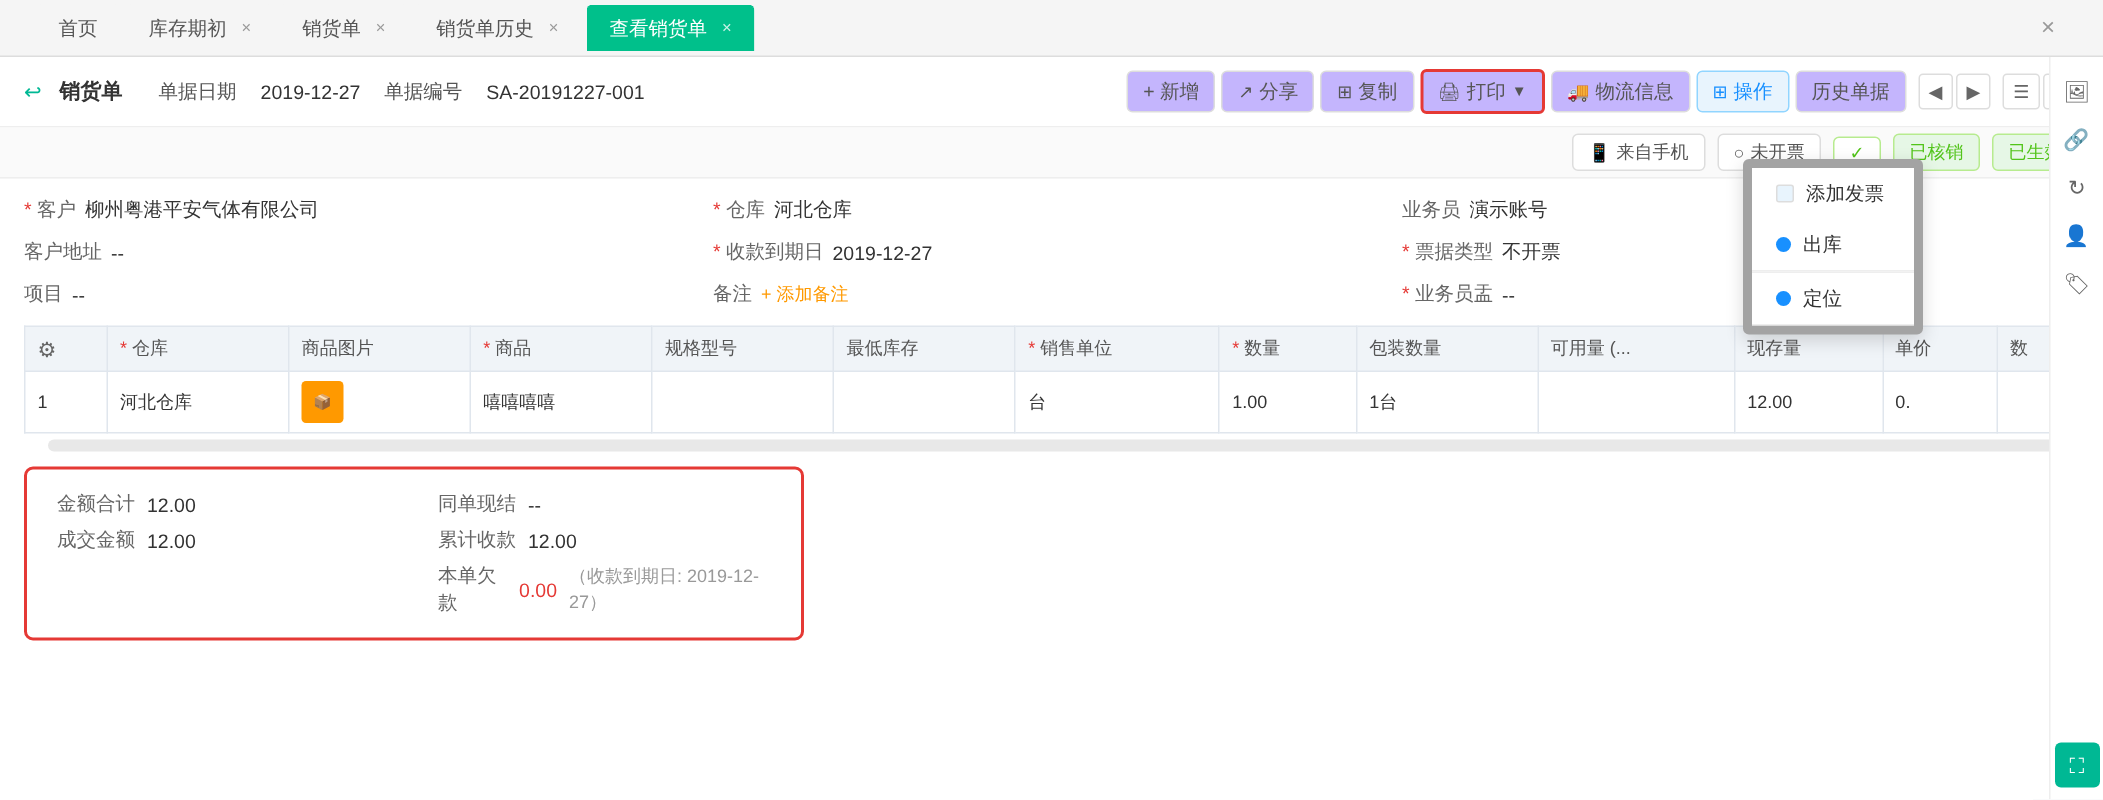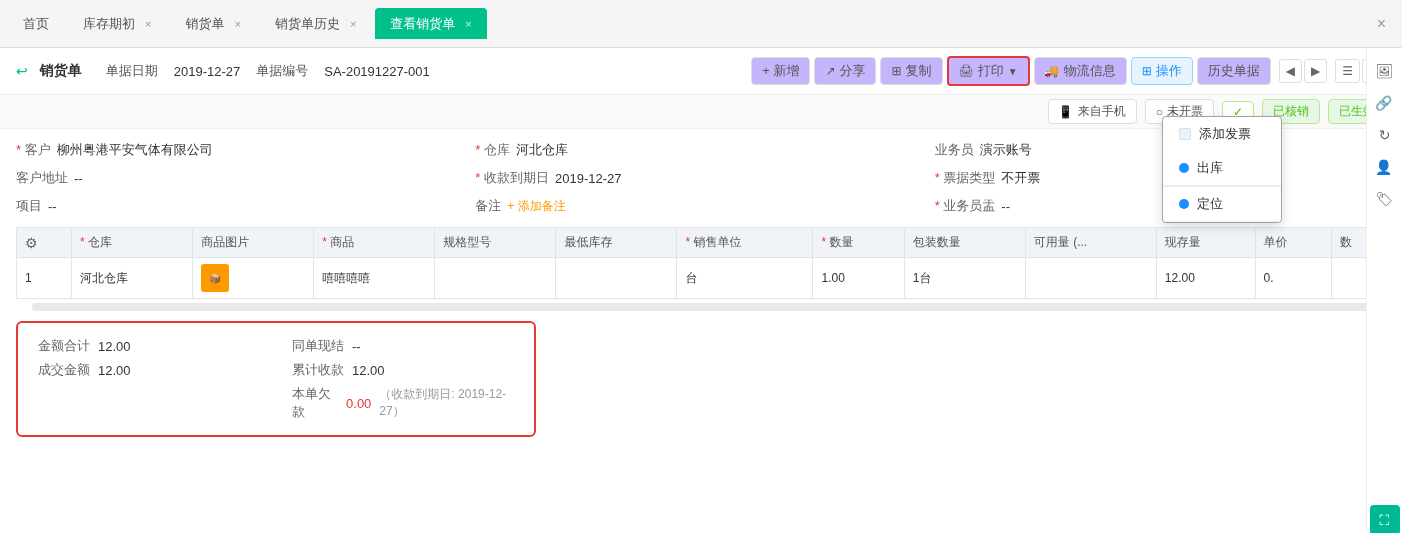--- a/index.html
+++ b/index.html
@@ -1,21 +1,21 @@
 <!DOCTYPE html>
 <html><head>
   <meta charset="utf-8">
   <style>
     * { box-sizing: border-box; margin: 0; padding: 0; }
     body { font-family: "Microsoft YaHei", "PingFang SC", Arial, sans-serif; font-size: 13px; background: #f0f2f5; color: #333; overflow: hidden; }
 
     
     .tab-bar {
       display: flex; align-items: center; background: #f5f5f5; border-bottom: 1px solid #ddd;
-      height: 48px; padding: 0 8px; gap: 4px;
+      height: 38px; padding: 0 24px; gap: 4px;
     }
     .tab-item {
       display: flex; align-items: center; padding: 6px 14px; border-radius: 4px 4px 0 0;
       cursor: pointer; font-size: 13px; background: #f5f5f5; color: #555;
       border: 1px solid transparent; border-bottom: none; gap: 6px;
     }
     .tab-item.active { background: #fff; border-color: #ddd; color: #333; }
     .tab-item.highlight { background: #00c08b; color: #fff; border-color: #00c08b; }
     .tab-close { font-size: 11px; color: #999; cursor: pointer; margin-left: 4px; }
     .tab-item.highlight .tab-close { color: rgba(255,255,255,0.8); }
@@ -89,21 +89,21 @@
     .summary-grid { display: grid; grid-template-columns: 1fr 1fr; gap: 6px 32px; }
     .summary-row { display: flex; align-items: center; gap: 8px; font-size: 13px; }
     .summary-label { color: #666; }
     .summary-value { color: #333; }
     .summary-value.red { color: #e53935; }
     .summary-value.hint { color: #999; font-size: 12px; }
 
     
     .dropdown-menu {
       position: absolute; right: 120px; top: 68px;
-      background: #fff; border: 1px solid #a3a3a3; border-radius: 4px;
+      background: #fff; border: 6px solid #a3a3a3; border-radius: 4px;
       box-shadow: 0 4px 12px rgba(0,0,0,0.15); z-index: 100; min-width: 120px;
       overflow: hidden;
     }
     .dropdown-item {
       display: flex; align-items: center; gap: 8px; padding: 8px 16px;
       cursor: pointer; font-size: 13px; color: #333;
     }
     .dropdown-divider { height: 1px; background: #eee; }
     .dot-icon { width: 10px; height: 10px; border-radius: 50%; display: inline-block; }
     .dot-blue { background: #1890ff; }

